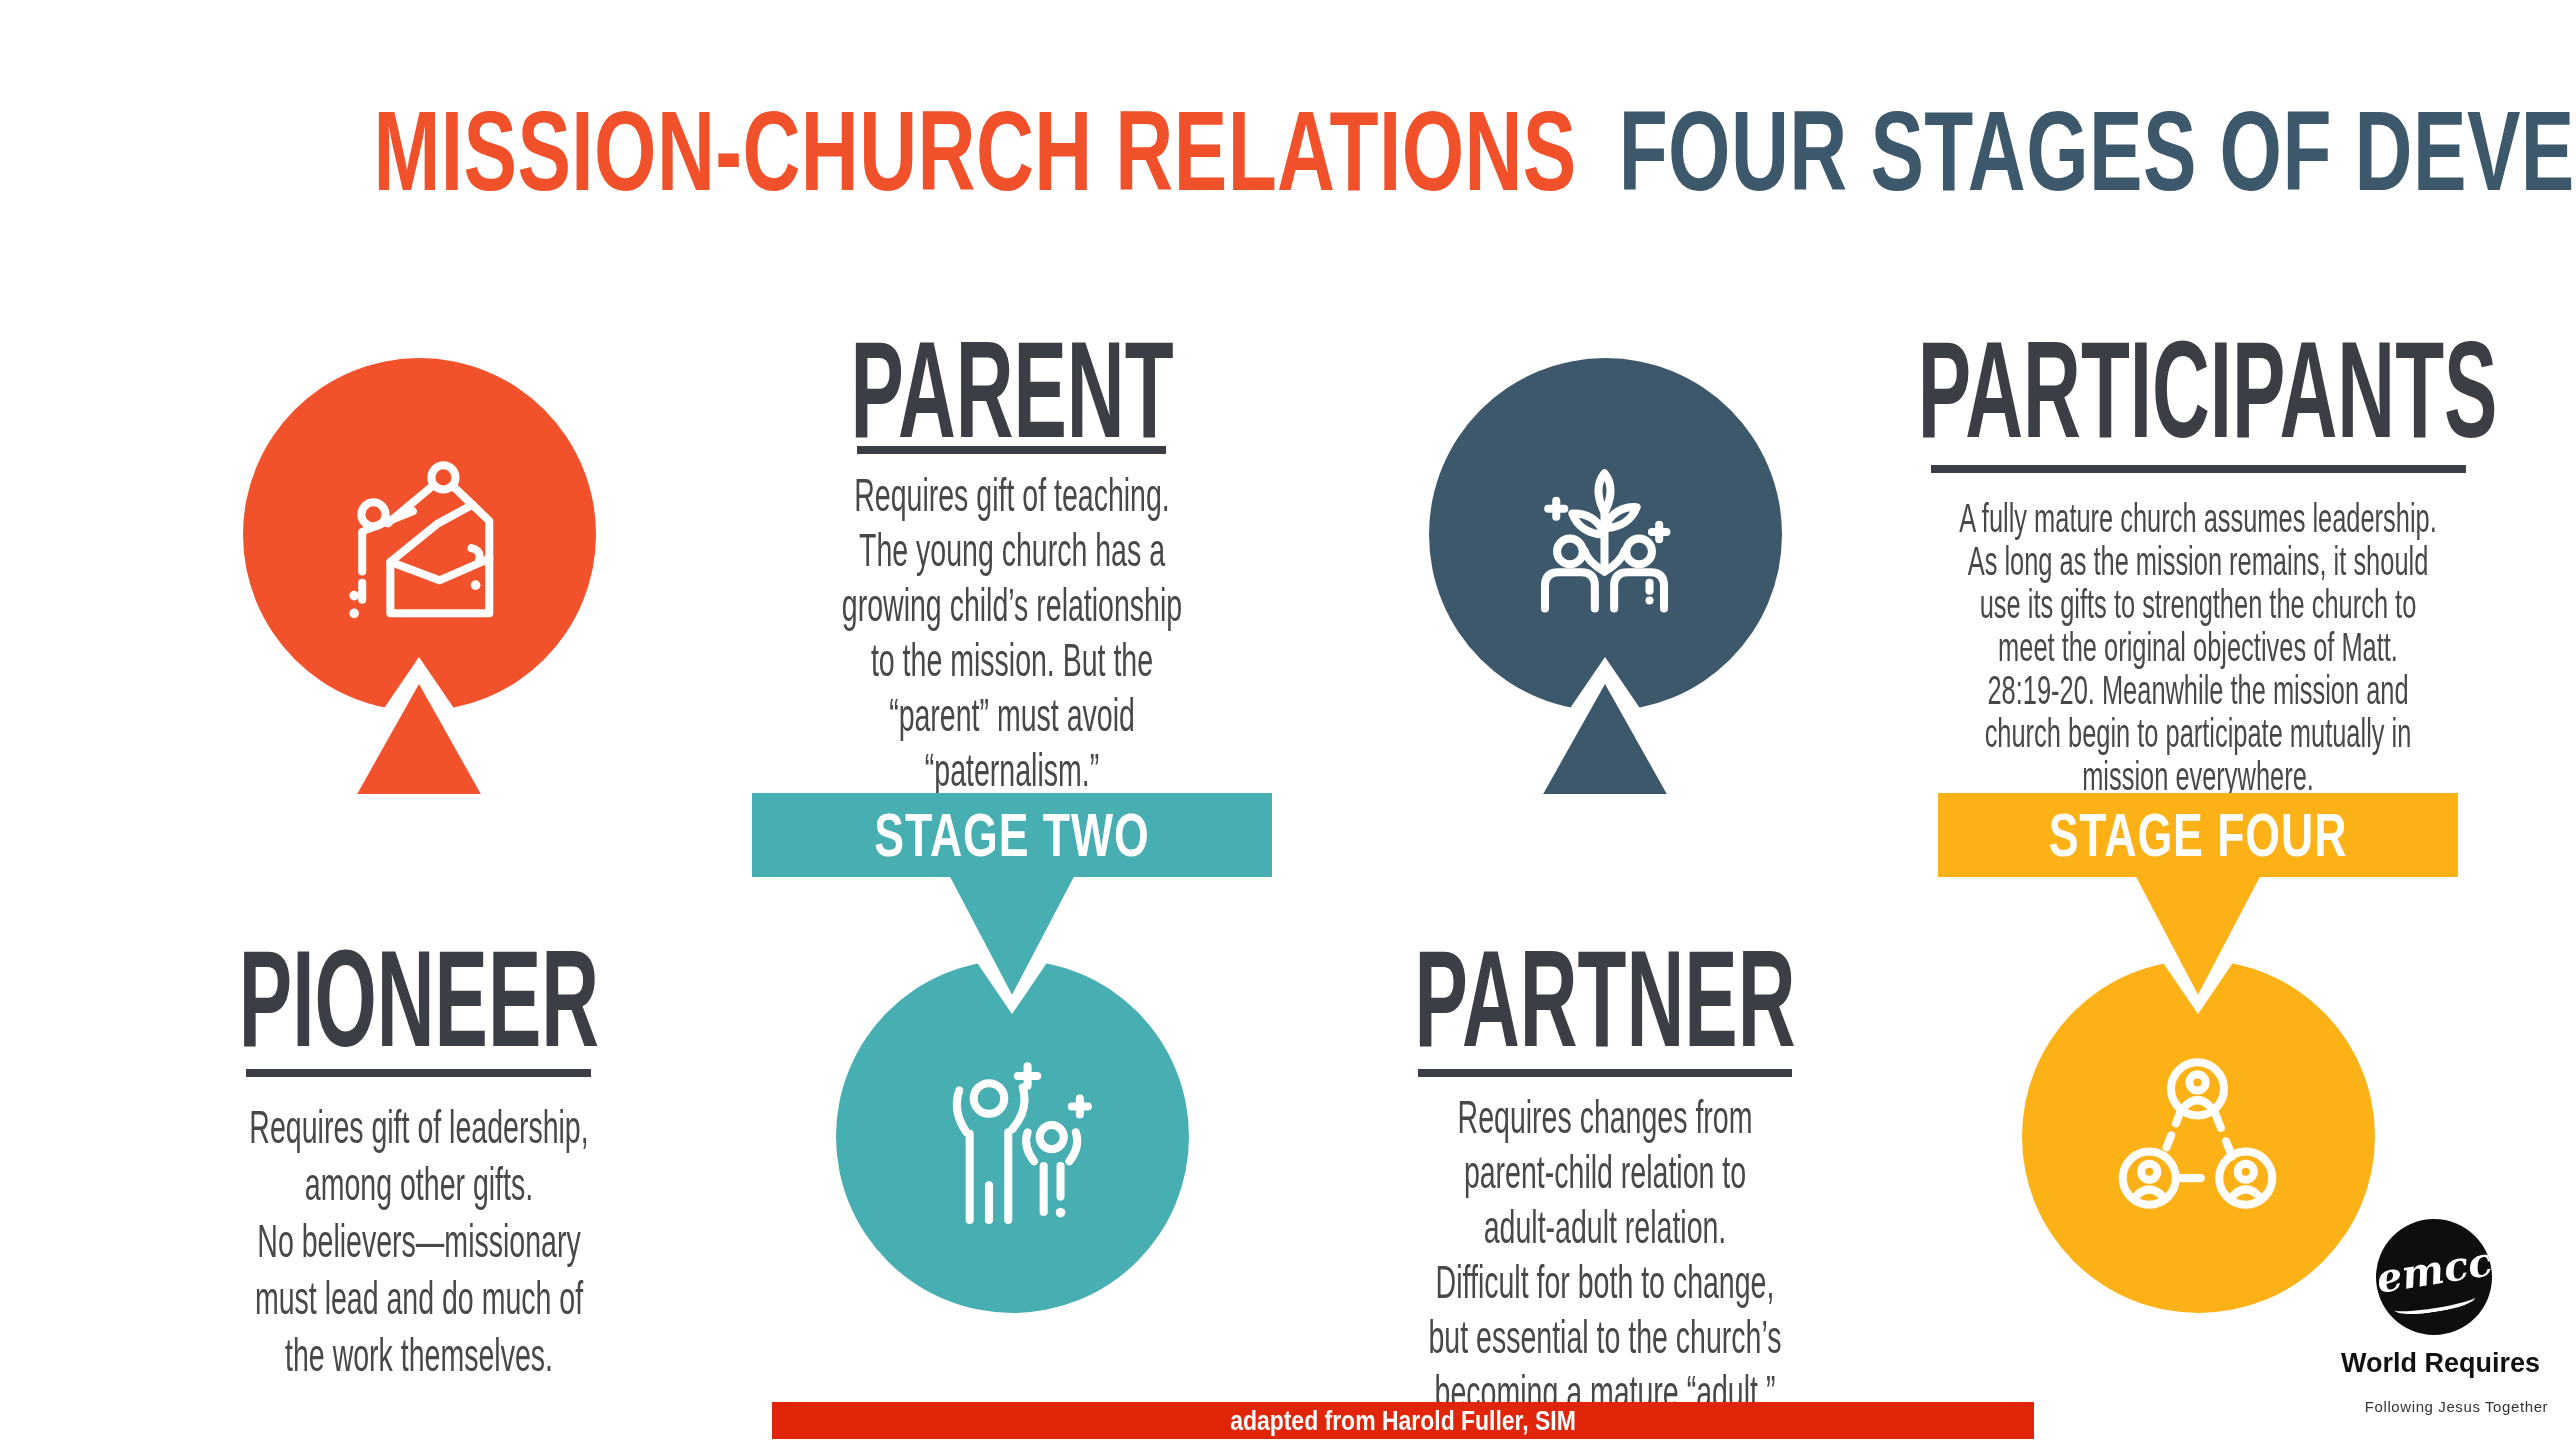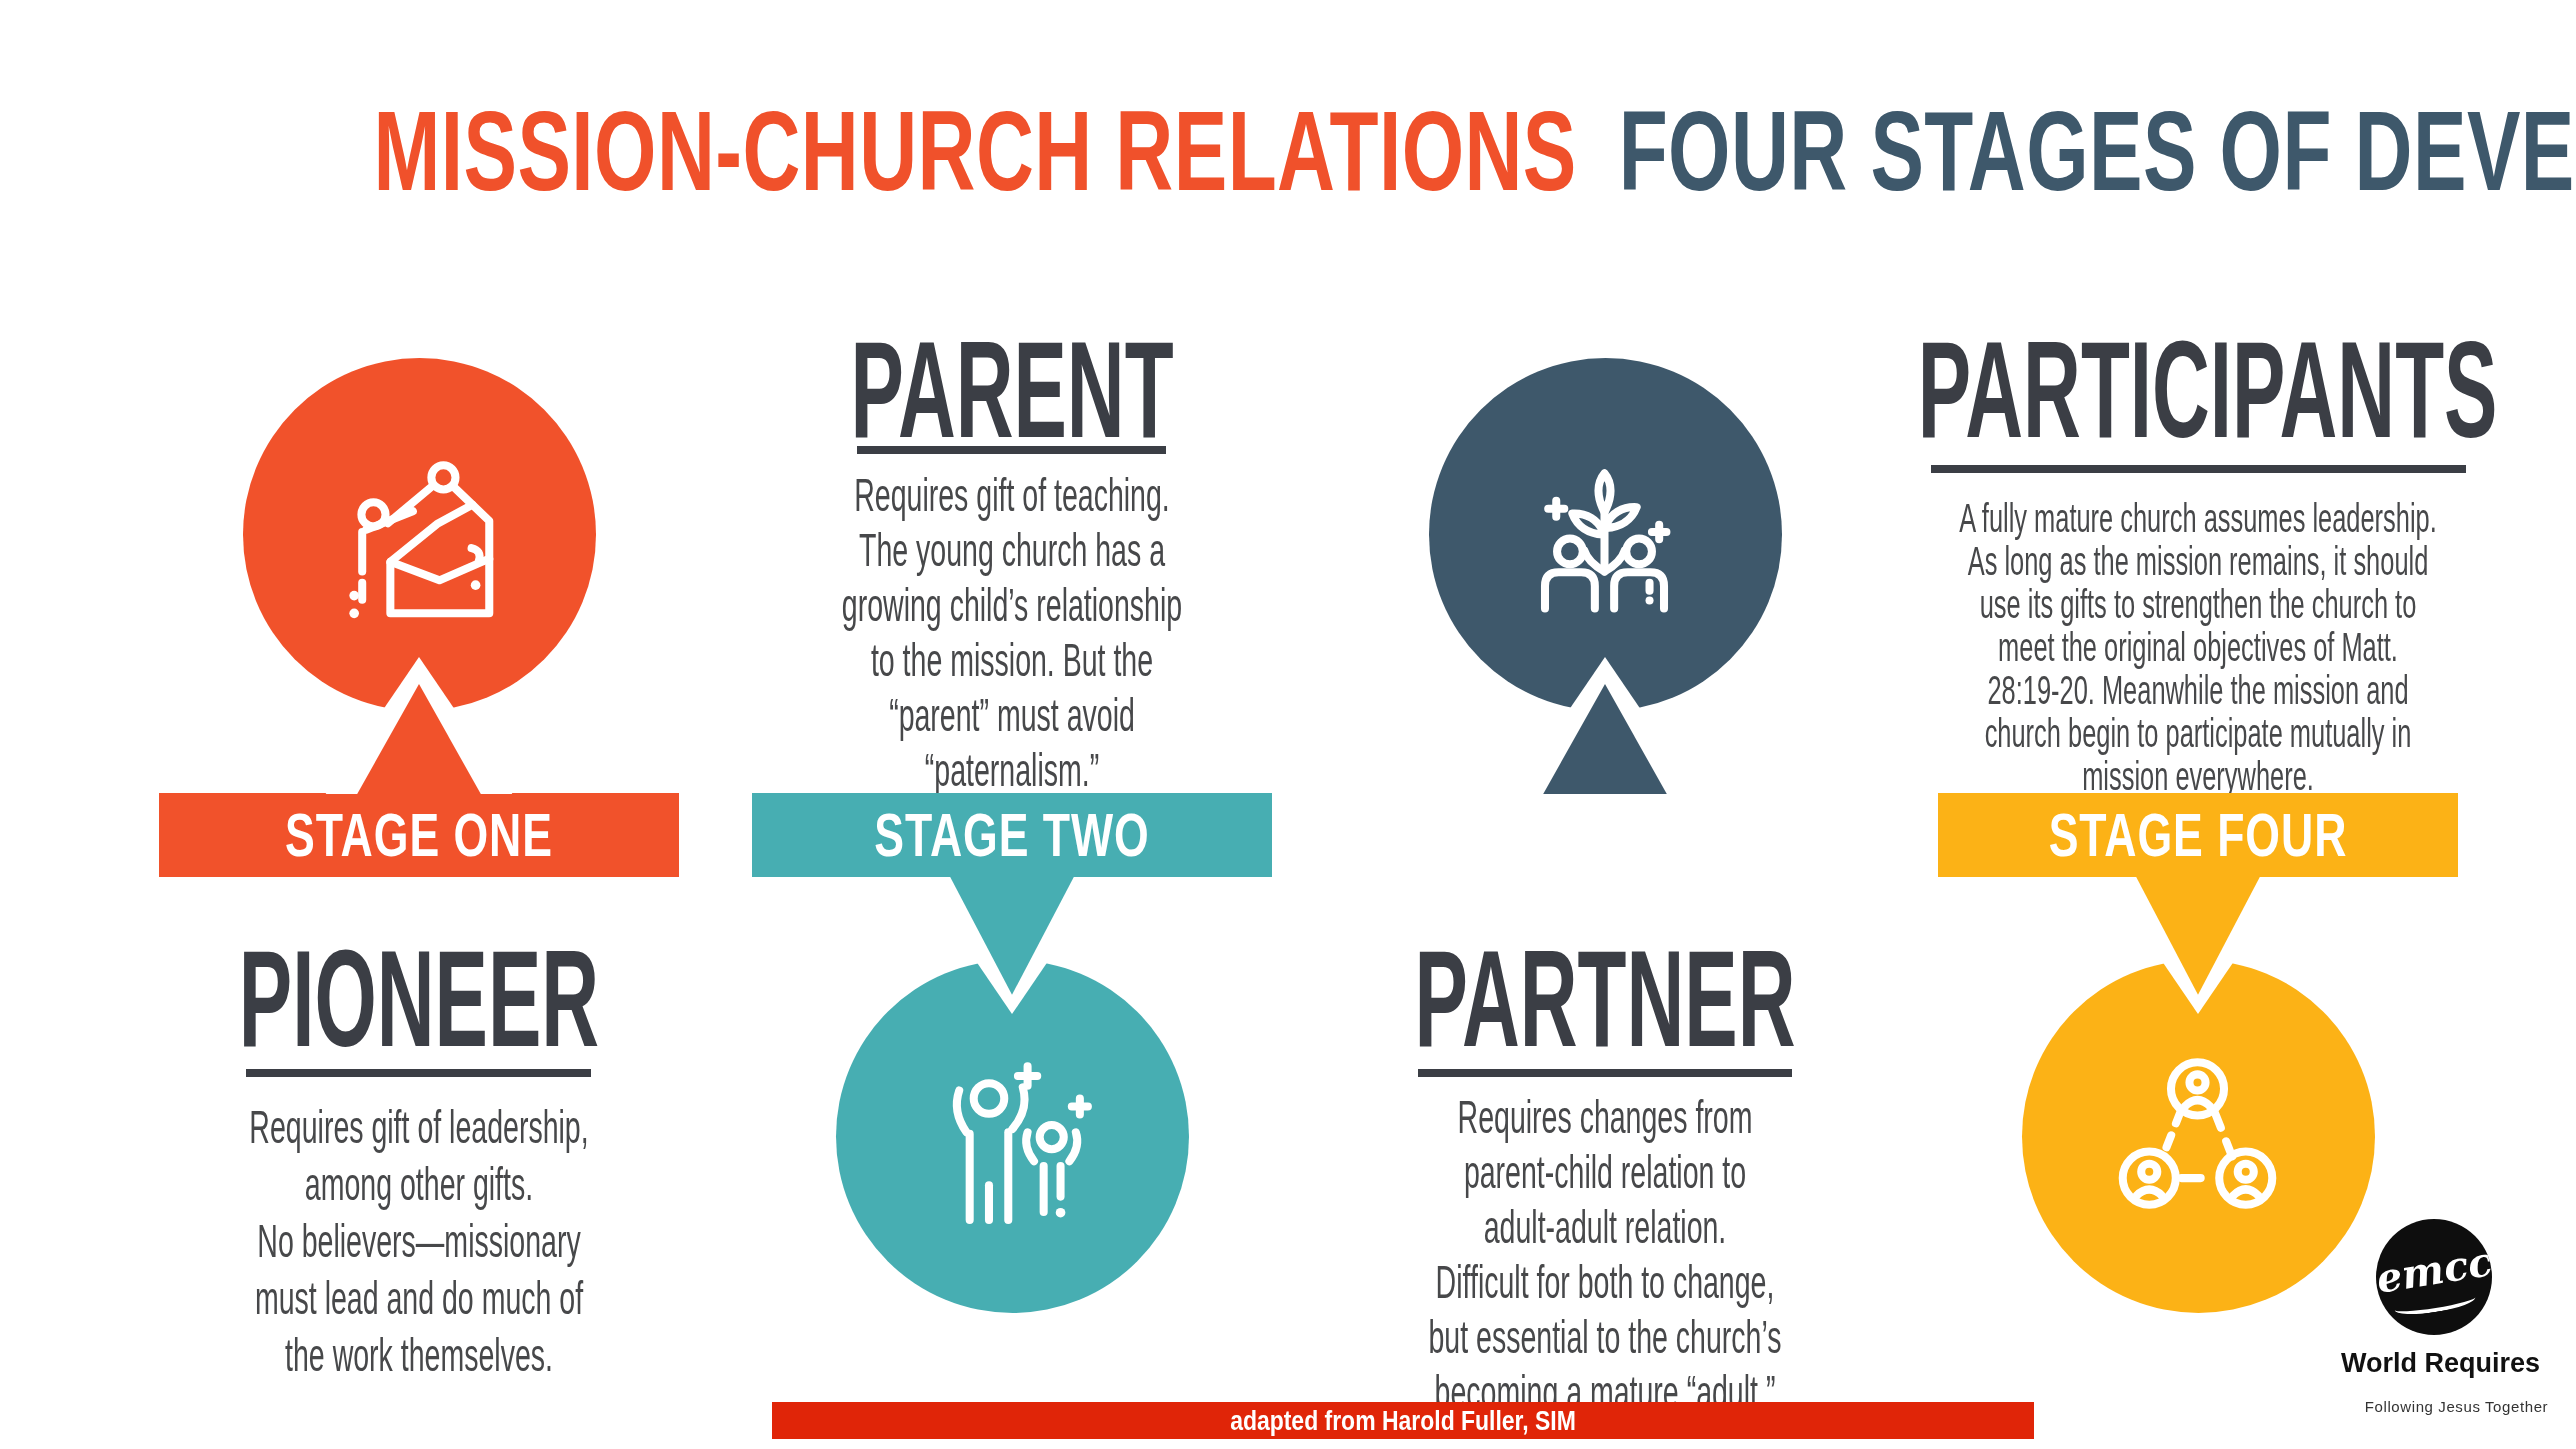--- a/index.html
+++ b/index.html
@@ -109,23 +109,20 @@
       <path d="M85 154 L146 177 L208 150"></path>
       <path d="M186 137 q13 3 9 16"></path>
       <circle class="dot" cx="191" cy="183" r="6"></circle>
       <circle class="dot" cx="40" cy="196" r="6"></circle>
       <circle class="dot" cx="40" cy="218" r="6"></circle>
     </svg>
     <svg class="connector" viewBox="0 0 400 233">
       <polygon class="notch" points="55,233 345,233 200,20"></polygon>
       <polygon class="pointer" points="104,233 296,233 200,62"></polygon>
     </svg>
-    <div class="banner">
-      <span>STAGE ONE</span>
-    </div>
     <h2 class="heading">PIONEER</h2>
     <div class="rule"></div>
     <p class="desc">Requires gift of leadership,
 among other gifts.
 No believers—missionary
 must lead and do much of
 the work themselves.</p>
   </section>
 
   <section class="col col2 layout-b" style="--accent: #47AEB2;">

